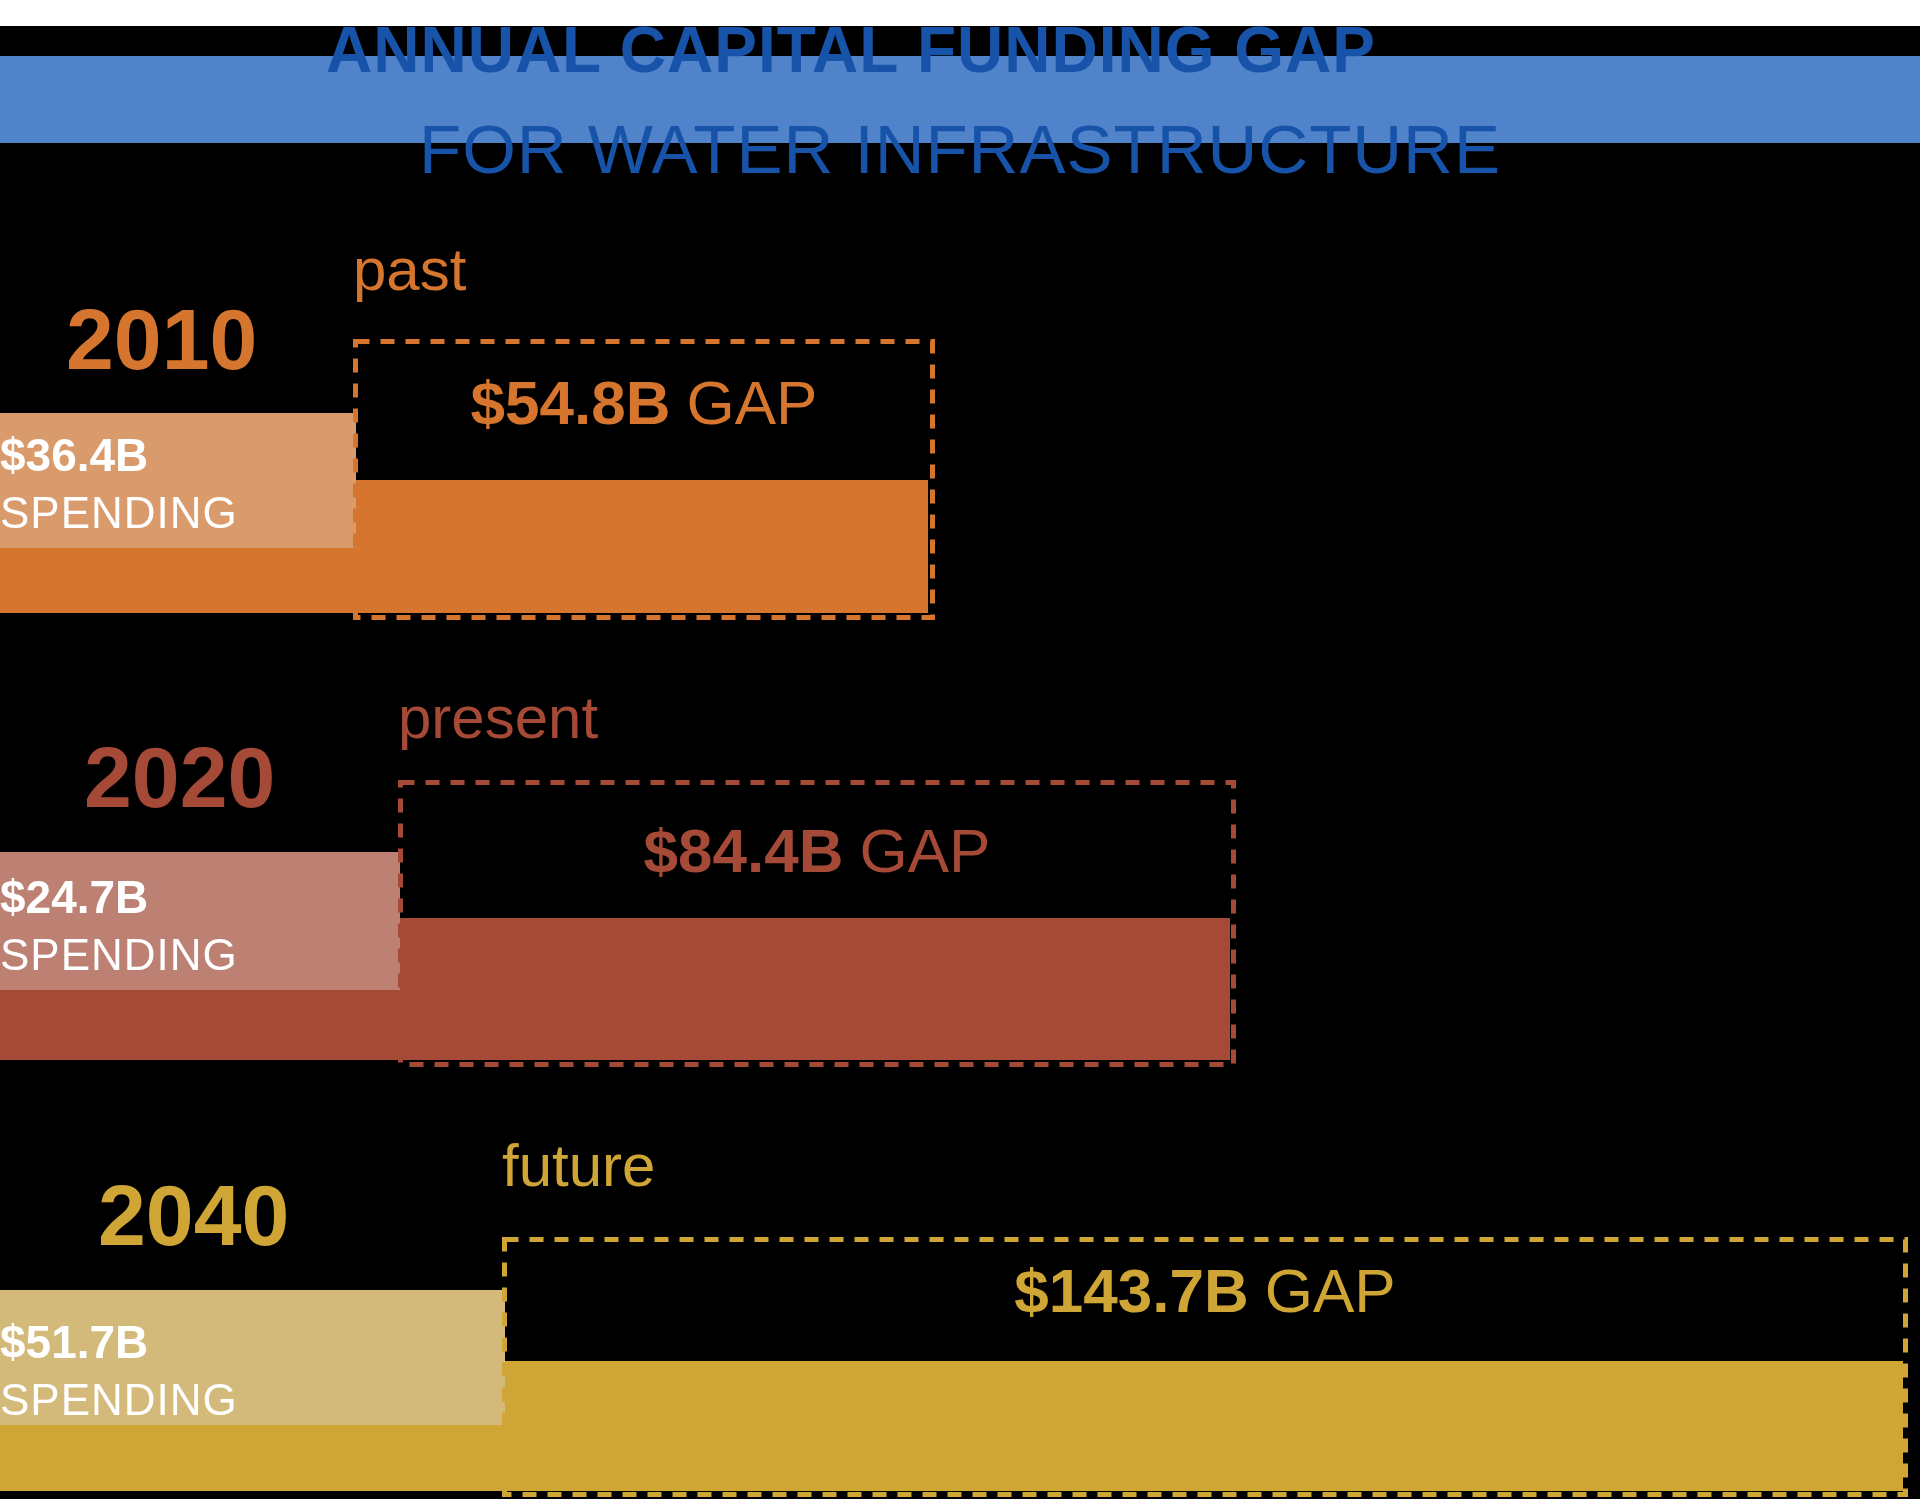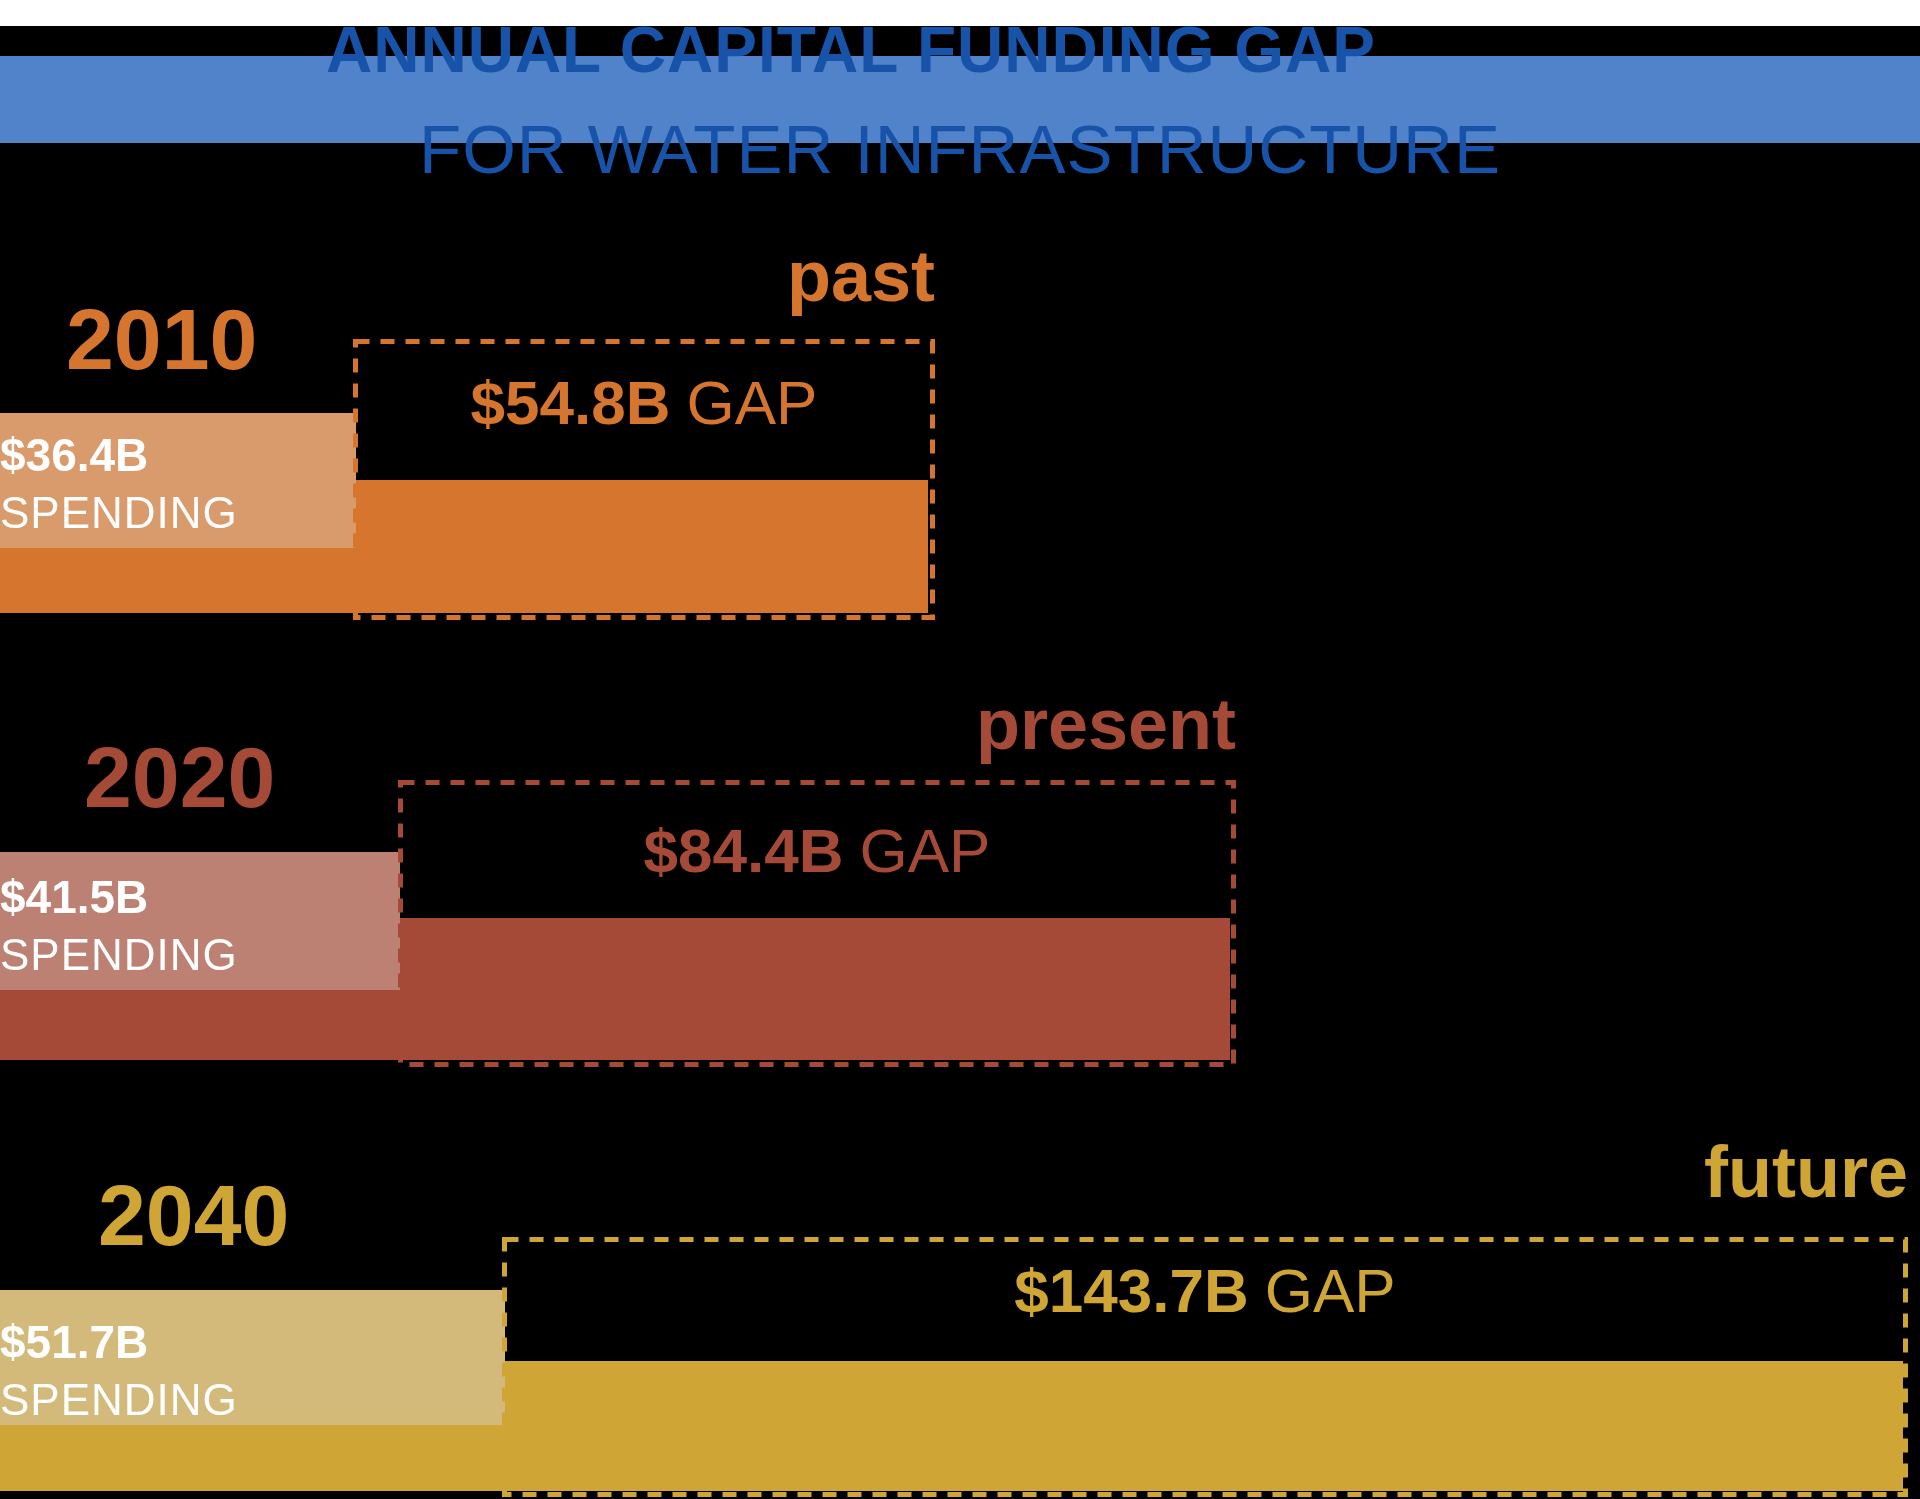--- a/index.html
+++ b/index.html
@@ -16,21 +16,21 @@
   }
   .title-line2{
     position:absolute;left:0;top:108px;width:1920px;text-align:center;
     font-size:69px;font-weight:400;letter-spacing:1px;color:#1753a9;line-height:1;z-index:5;margin-top:7px;
   }
   
   .bar{position:absolute;left:0;z-index:1;}
   .spendbar{position:absolute;left:0;z-index:2;}
   .gapbox{position:absolute;z-index:3;}
   .yearlabel{position:absolute;line-height:1;font-weight:800;font-size:86px;z-index:4;}
-  .periodlabel{position:absolute;line-height:1;font-weight:700;font-size:72px;text-align:right;z-index:4;}
+  .periodlabel{position:absolute;line-height:1;font-weight:400;font-size:60px;text-align:left;z-index:4;}
   .gaplabel{position:absolute;line-height:1;font-size:62px;text-align:center;z-index:4;white-space:nowrap;}
   .gaplabel .gv{font-weight:800;}
   .gaplabel .gw{font-weight:400;margin-left:16px;}
   .spendlabel{position:absolute;left:0;text-align:left;color:#ffffff;z-index:4;}
   .spendlabel .sv{display:block;font-weight:800;font-size:46px;line-height:1;}
   .spendlabel .sw{display:block;font-weight:400;font-size:44px;line-height:1;letter-spacing:1px;margin-top:13px;}
   
   .c1{color:#d5752e;}
   .r1-total{top:480px;width:928px;height:133px;background:#d5752e;}
   .r1-spend{top:413px;width:356px;height:135px;background:#d99a6c;}
@@ -87,21 +87,21 @@
   <div class="spendbar r2-spend"></div>
   <svg class="gapbox r2-box" width="838" height="287">
     <rect x="2.5" y="2.5" width="833" height="282" fill="none" stroke="#a54a37" stroke-width="5" stroke-dasharray="14 11"></rect>
   </svg>
   <div class="yearlabel c2 r2-year">2020</div>
   <div class="periodlabel c2 r2-period">present</div>
   <div class="gaplabel c2 r2-gap">
     <span class="gv">$84.4B</span><span class="gw">GAP</span>
   </div>
   <div class="spendlabel r2-spendlabel">
-    <span class="sv">$41.5B</span>
+    <span class="sv">$24.7B</span>
     <span class="sw">SPENDING</span>
   </div>
 
   <div class="bar r3-total"></div>
   <div class="spendbar r3-spend"></div>
   <svg class="gapbox r3-box" width="1406" height="260">
     <rect x="2.5" y="2.5" width="1401" height="255" fill="none" stroke="#cfa636" stroke-width="5" stroke-dasharray="14 11"></rect>
   </svg>
   <div class="yearlabel c3 r3-year">2040</div>
   <div class="periodlabel c3 r3-period">future</div>

